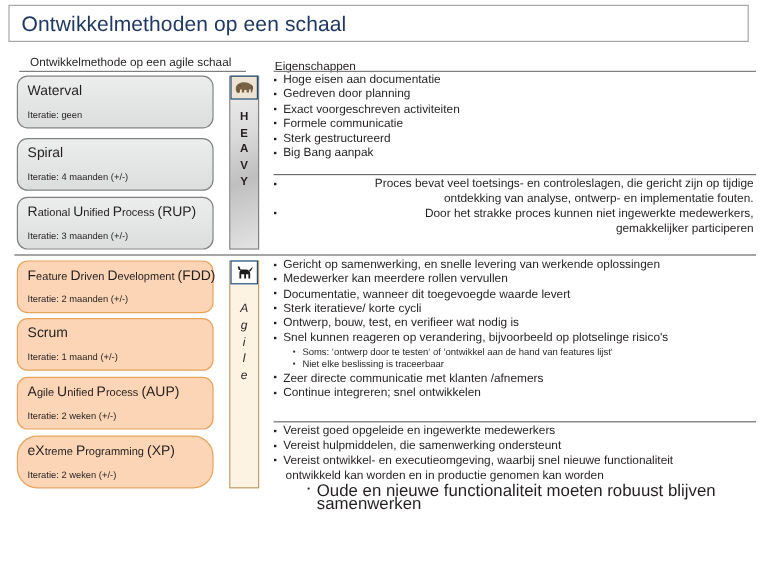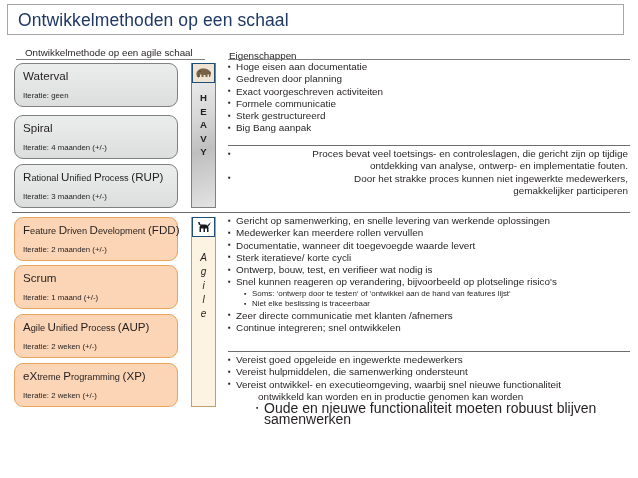--- a/index.html
+++ b/index.html
@@ -79,21 +79,21 @@
     white-space:nowrap;
   }
 
   #box-waterval{left:14px;top:63px;width:164px;height:44px;}
   #box-spiral{left:14px;top:115px;width:164px;height:44px;}
   #box-rup{left:14px;top:164px;width:164px;height:44px;}
 
   #box-fdd{left:14px;top:217px;width:164px;height:44px;}
   #box-scrum{left:14px;top:265px;width:164px;height:44px;}
   #box-aup{left:14px;top:314px;width:164px;height:44px;}
-  #box-xp{left:14px;top:363px;width:164px;height:44px;}
+  #box-xp{left:14px;top:363px;width:164px;height:44px;border-radius:17px;}
 
   
   .wbar{
     position:absolute;
     box-sizing:border-box;
     border:1px solid #808080;
     display:flex;flex-direction:column;align-items:center;
   }
   .wbar.heavy{
     left:191px;top:63px;width:25px;height:145px;
@@ -155,21 +155,21 @@
   .bitem.l2::before{
     left:16px;font-size:6.5px;top:0px;
   }
   .bitem.l3{
     font-size:14px;line-height:10.6px;
     padding-left:36px;
   }
   .bitem.l3::before{
     left:28px;font-size:6.5px;top:0px;
   }
-  .bitem .cont{display:block;padding-left:2px;margin-left:20px;}
+  .bitem .cont{display:block;padding-left:2px;}
 
   #grp-heavy1{top:61px;width:400px;}
   #grp-heavy2{top:148px;width:400px;text-align:right;}
   #grp-agile1{top:215px;width:400px;}
   #grp-agile2{top:354px;width:400px;}
 </style>
 </head>
 <body>
 
 <div id="slide">

